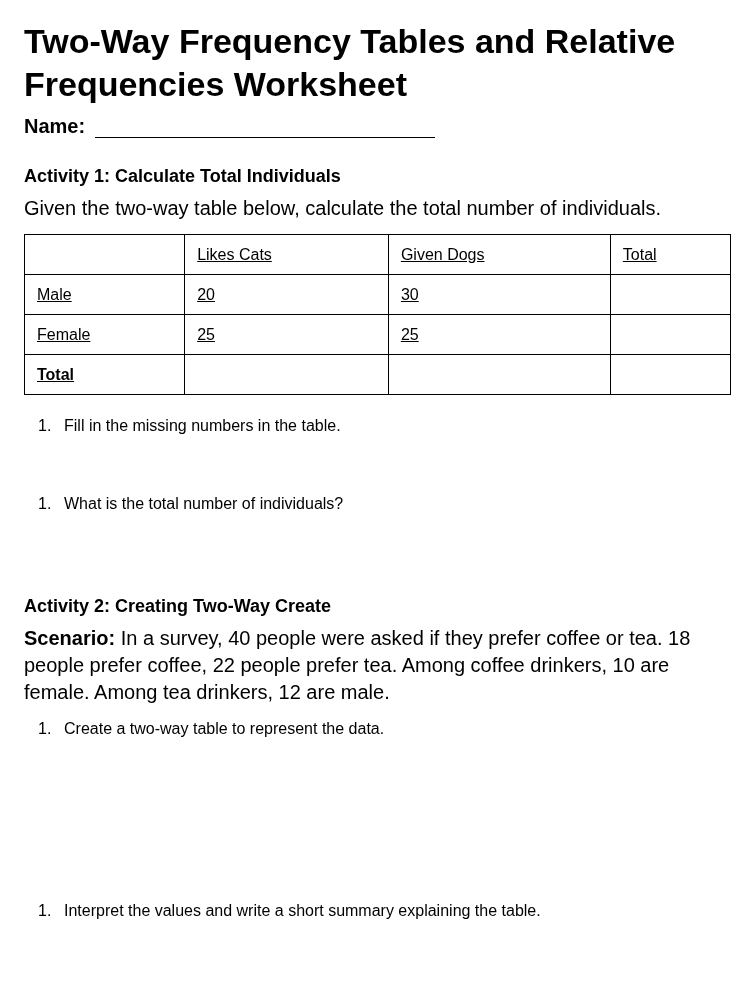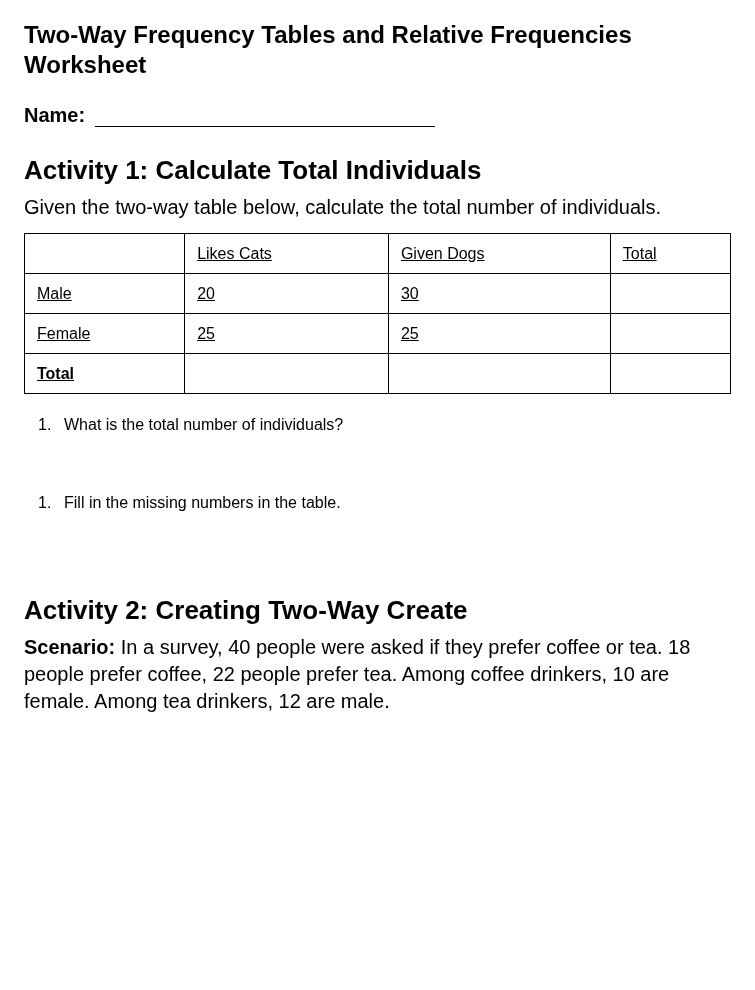--- a/index.html
+++ b/index.html
@@ -8,39 +8,39 @@
       box-sizing: border-box;
     }
     body {
       font-family: Arial, Helvetica, sans-serif;
       background: #ffffff;
       color: #000000;
       padding: 20px 24px;
       width: 755px;
     }
     h1 {
-      font-size: 24px;
+      font-size: 34px;
       font-weight: bold;
       line-height: 1.25;
-      margin-bottom: 24px;
+      margin-bottom: 10px;
     }
     .name-line {
       font-size: 20px;
       font-weight: bold;
       margin-bottom: 28px;
     }
     .name-blank {
       display: inline-block;
       border-bottom: 1px solid #000;
       width: 340px;
       vertical-align: bottom;
       margin-left: 4px;
     }
     h2 {
-      font-size: 26px;
+      font-size: 18px;
       font-weight: bold;
       margin-bottom: 8px;
     }
     .activity-desc {
       font-size: 20px;
       margin-bottom: 12px;
       line-height: 1.35;
     }
     .scenario-label {
       font-weight: bold;
@@ -136,24 +136,28 @@
     <tr>
       <td class="row-header bold">Total</td>
       <td></td>
       <td></td>
       <td></td>
     </tr>
   </tbody>
     </table>
 
   <ol class="activity-1-list">
+    <li>Fill in the missing numbers in the table.</li>
     <li>What is the total number of individuals?</li>
-    <li>Fill in the missing numbers in the table.</li>
   </ol>
 </div>
 
 <div class="activity-block">
   <h2>Activity 2: Creating Two-Way Create</h2>
   <p class="activity-desc">
     <span class="scenario-label">Scenario:</span><span> In a survey, 40 people were asked if they prefer coffee or tea. 18 people prefer coffee, 22 people prefer tea. Among coffee drinkers, 10 are female. Among tea drinkers, 12 are male.</span>
   </p>
 
+  <ol class="activity-2-list">
+    <li>Create a two-way table to represent the data.</li>
+    <li>Interpret the values and write a short summary explaining the table.</li>
+  </ol>
 </div>
 
 </body></html>

